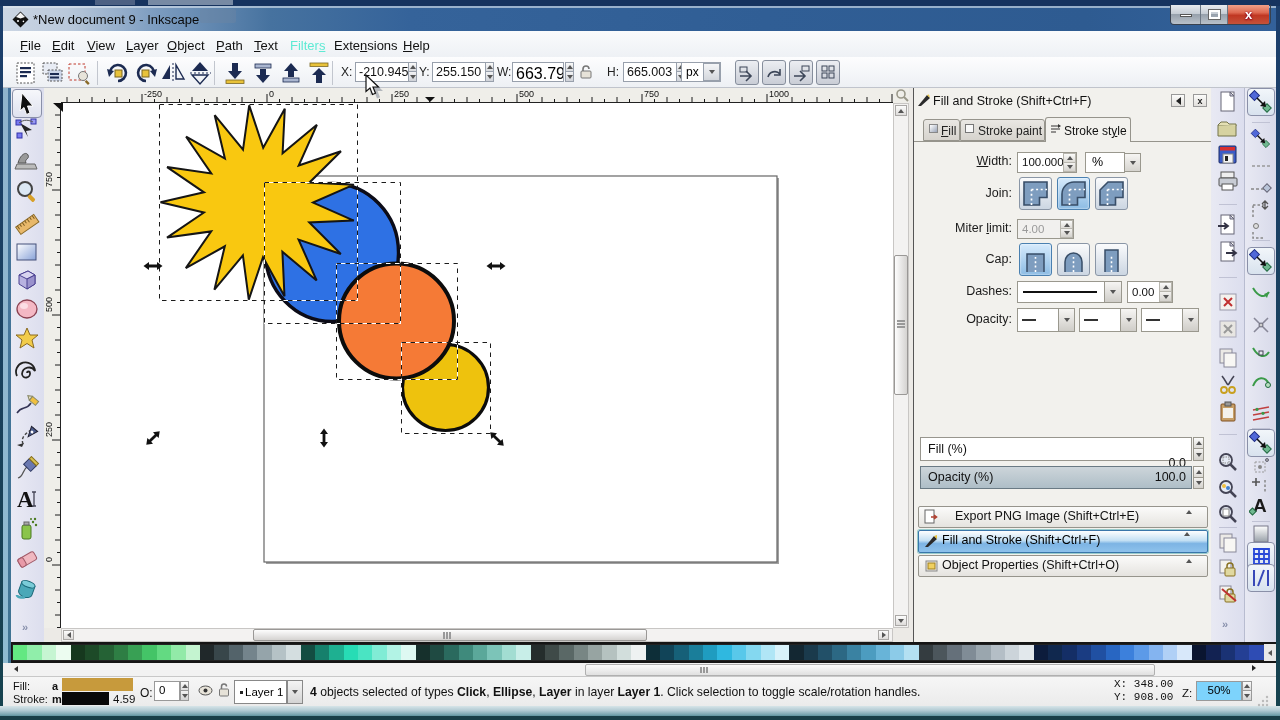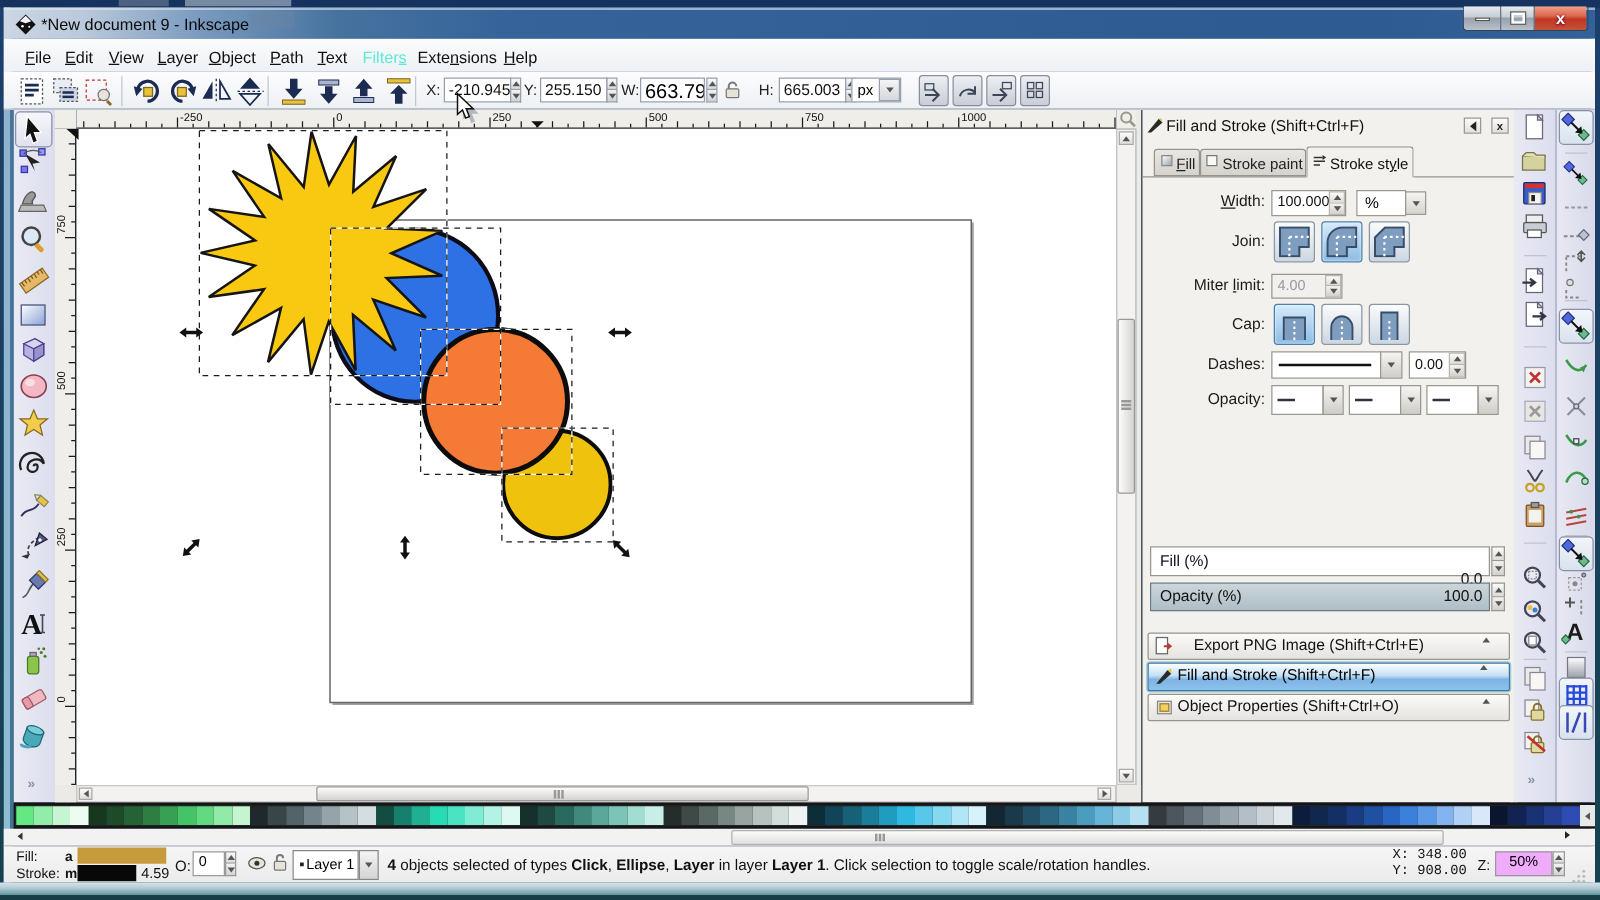--- a/index.html
+++ b/index.html
@@ -953,21 +953,21 @@
     <path d="M3.5 7 V4.5 a2.5 2.5 0 0 1 5 0" fill="none" stroke="#777" stroke-width="1.5"></path>
   </svg>
 <div class="a" style="left:234px;top:680px;width:53px;height:24px;background:#fff;border:1px solid #888;font-size:11.5px;padding:5px 0 0 5px"><i style="display:inline-block;width:3px;height:3px;background:#222;vertical-align:2px;margin-right:2px"></i>Layer 1</div>
 <div class="a" style="left:287px;top:680px;width:16px;height:24px;background:linear-gradient(#f4f4f4,#d4d4d4);border:1px solid #888;font-size:8px;text-align:center;line-height:23px;color:#111;display:flex;align-items:center;justify-content:center">
     <i style="width:0;height:0;border-left:3px solid transparent;border-right:3px solid transparent;border-top:4px solid #555"></i>
   </div>
 <div class="a" style="left:310px;top:685px;font-size:12.2px;color:#111"><b>4</b> objects selected of types <b>Click</b>, <b>Ellipse</b>, <b>Layer</b> in layer <b>Layer 1</b>. Click selection to toggle scale/rotation handles.</div>
 <div class="a" style="left:1114px;top:678px;font-size:11px;font-family:'Liberation Mono',monospace;color:#111">X: 348.00</div>
 <div class="a" style="left:1114px;top:691px;font-size:11px;font-family:'Liberation Mono',monospace;color:#111">Y: 908.00</div>
 <div class="a" style="left:1182px;top:687px;font-size:11.5px;color:#111">Z:</div>
-<div class="a" style="left:1196px;top:681px;width:46px;height:20px;background:#f0abfc;border:1px solid #999;font-size:11.5px;text-align:center;padding-top:2px">50%</div>
+<div class="a" style="left:1196px;top:681px;width:46px;height:20px;background:#7dd3fc;border:1px solid #999;font-size:11.5px;text-align:center;padding-top:2px">50%</div>
 <div class="a" style="left:1242px;top:681px;width:10px;height:20px">
     <div style="height:50%;background:linear-gradient(#fbfbfb,#ddd);border:1px solid #999;font-size:5px;text-align:center;color:#444;line-height:8px;display:flex;align-items:center;justify-content:center">
       <i style="width:0;height:0;border-left:3px solid transparent;border-right:3px solid transparent;border-bottom:4px solid #555"></i>
     </div>
     <div style="height:50%;background:linear-gradient(#f3f3f3,#d3d3d3);border:1px solid #999;border-top:none;font-size:5px;text-align:center;color:#444;line-height:8px;display:flex;align-items:center;justify-content:center">
       <i style="width:0;height:0;border-left:3px solid transparent;border-right:3px solid transparent;border-top:4px solid #555"></i>
     </div>
   </div>
 <svg class="a" style="left:1256px;top:694px" width="14" height="14" viewBox="0 0 14 14">
     <g fill="#bbb">

